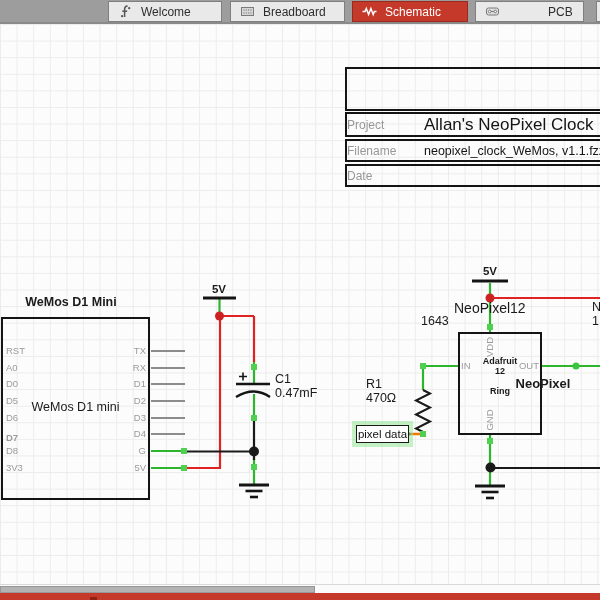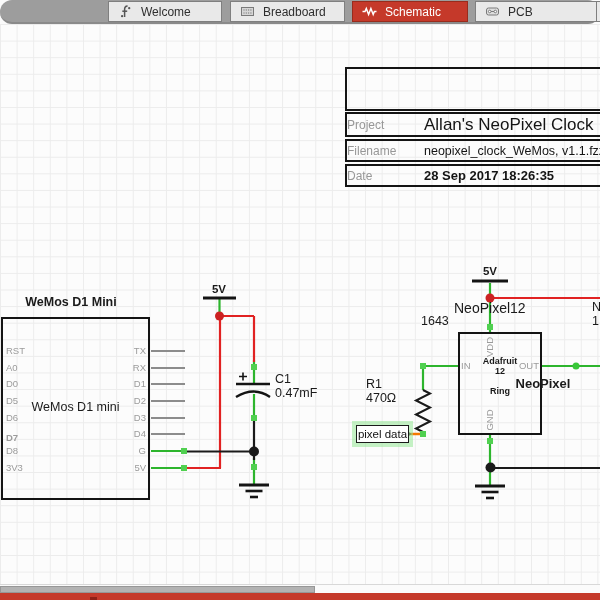--- a/index.html
+++ b/index.html
@@ -1,20 +1,20 @@
 <!DOCTYPE html>
 <html><head>
 <meta charset="utf-8">
 <style>
   html,body{margin:0;padding:0;}
   .page{position:relative;width:600px;height:600px;overflow:hidden;background:#fbfbfb;
         font-family:"Liberation Sans","DejaVu Sans",sans-serif;-webkit-font-smoothing:antialiased;}
   
   .tabbar{position:absolute;left:0;top:0;width:600px;height:22px;background:#9d9d9d;
-          border-bottom:2px solid #8a8a8a;z-index:5;border-radius:12px;}
+          border-bottom:2px solid #8a8a8a;z-index:5;}
   .tab{position:absolute;top:1px;height:21px;display:flex;align-items:center;
        background:#e9e9e9;border:1px solid #7f7f7f;box-sizing:border-box;cursor:default;}
   .tab .ticon{margin-left:9px;width:15px;height:15px;display:block;}
   .tab .tlabel{margin-left:8px;font-size:12px;color:#2e2e2e;}
   .tab.active{background:#c5392a;border-color:#992b1c;}
   .tab.active .tlabel{color:#ffffff;}
   
   .stage{position:absolute;left:0;top:24px;width:600px;height:560px;background:#fcfcfc;
          background-image:linear-gradient(to right,#ececec 1px,transparent 1px),
                           linear-gradient(to bottom,#ececec 1px,transparent 1px);
@@ -73,21 +73,21 @@
         </g>
       </svg>
       <span class="tlabel">Breadboard</span>
     </div>
     <div class="tab active" style="left:352px;width:116px;">
       <svg class="ticon" viewBox="0 0 15 15">
         <path d="M0.5 7.5 H3 L4.3 4.5 L6.6 10.5 L8.9 4.5 L11.2 10.5 L12.4 7.5 H14.5" fill="none" stroke="#ffffff" stroke-width="1.5"></path>
       </svg>
       <span class="tlabel">Schematic</span>
     </div>
-    <div class="tab" style="left:475px;width:126px;">
+    <div class="tab" style="left:475px;width:109px;gap:40px;">
       <svg class="ticon" viewBox="0 0 15 15">
         <rect x="1.5" y="4" width="12" height="7" rx="2" fill="#dedede" stroke="#7a7a7a" stroke-width="1"></rect>
         <path d="M5 7.5 H10" stroke="#7a7a7a" stroke-width="1"></path>
         <circle cx="4.7" cy="7.5" r="1.3" fill="#ffffff" stroke="#7a7a7a" stroke-width="1"></circle>
         <circle cx="10.3" cy="7.5" r="1.3" fill="#ffffff" stroke="#7a7a7a" stroke-width="1"></circle>
       </svg>
       <span class="tlabel">PCB</span>
     </div>
     <div class="tab" style="left:596px;width:10px;"></div>
   </div>
@@ -188,21 +188,20 @@
   <div class="tb-box" style="top:112px;height:25px;">
     <span class="tb-label">Project</span>
     <span class="tb-value" style="font-size:17px;">Allan's NeoPixel Clock</span>
   </div>
   <div class="tb-box" style="top:139px;height:23px;">
     <span class="tb-label">Filename</span>
     <span class="tb-value" style="font-size:12.5px;">neopixel_clock_WeMos, v1.1.fzz</span>
   </div>
   <div class="tb-box" style="top:164px;height:23px;">
     <span class="tb-label">Date</span>
-    <span class="tb-value" style="font-size:13px;font-weight:600;">28 Sep 2017 18:26:35</span>
   </div>
 
   <div class="txt" style="left:1px;top:295px;width:140px;text-align:center;font-size:12.5px;font-weight:600;">WeMos D1 Mini</div>
   <div class="partbox" style="left:1px;top:317px;width:149px;height:183px;"></div>
   <div class="txt" style="left:1px;top:400px;width:149px;text-align:center;font-size:12.5px;">WeMos D1 mini</div>
 
   <div class="pin" style="left:6px;top:345px;">RST</div>
   <div class="pin" style="left:6px;top:362px;">A0</div>
   <div class="pin" style="left:6px;top:378px;">D0</div>
   <div class="pin" style="left:6px;top:395px;">D5</div>

